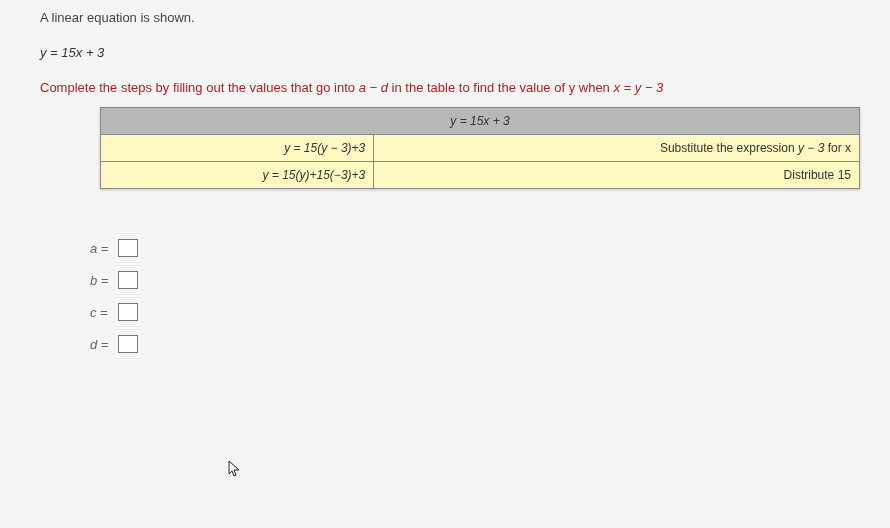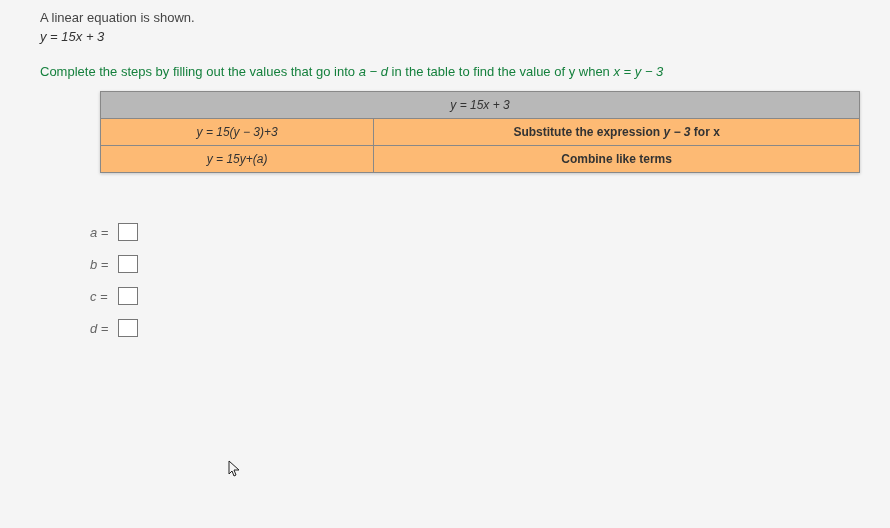--- a/index.html
+++ b/index.html
@@ -12,63 +12,62 @@
       background: #f5f5f5;
       width: 890px;
       height: 528px;
       padding: 10px 40px;
       color: #333;
       font-size: 13px;
       position: relative;
       overflow: hidden;
     }
     .intro {
-      margin-bottom: 4px;
+      margin-bottom: 20px;
       color: #444;
     }
     .equation {
       margin-bottom: 20px;
       font-style: italic;
       color: #333;
     }
     .instruction {
       margin-bottom: 12px;
-      color: #15803d;
+      color: #b91c1c;
     }
     .table-wrap {
       margin-left: 60px;
       margin-right: 20px;
     }
     table {
       border-collapse: collapse;
       width: 760px;
       box-shadow: 0 1px 3px rgba(0,0,0,0.2);
     }
     th, td {
       border: 1px solid #888;
       padding: 6px 8px;
-      text-align: center;
-      background: #fdba74;
+      text-align: right;
+      background: #fef9c3;
       font-size: 12px;
       color: #333;
     }
     th {
       background: #b8b8b8;
       text-align: center;
       color: #333;
       font-weight: normal;
       font-style: italic;
     }
     td.left {
       width: 36%;
       font-style: italic;
     }
     td.right {
       width: 64%;
-      font-weight: bold;
     }
     .answers {
       margin-top: 50px;
       margin-left: 50px;
     }
     .answer-row {
       display: flex;
       align-items: center;
       margin-bottom: 14px;
       font-style: italic;
@@ -112,23 +111,23 @@
         <tr>
       <th colspan="2">y = 15x + 3</th>
     </tr>
     <tr>
       <td class="left">y = 15(y − 3)+3</td>
       <td class="right">
         <span class="n">Substitute the expression </span><span class="m">y − 3</span><span class="n"> for x</span>
       </td>
     </tr>
     <tr>
-      <td class="left">y = 15y+(a)</td>
+      <td class="left">y = 15(y)+15(−3)+3</td>
       <td class="right">
-        <span class="n">Combine like terms</span>
+        <span class="n">Distribute </span><span class="num">15</span><span class="n"></span>
       </td>
     </tr>
   </tbody>
     </table>
 </div>
 
 <div class="answers">
   <div class="answer-row">
     <span class="answer-label">a =</span>
     <span class="answer-box"></span>

